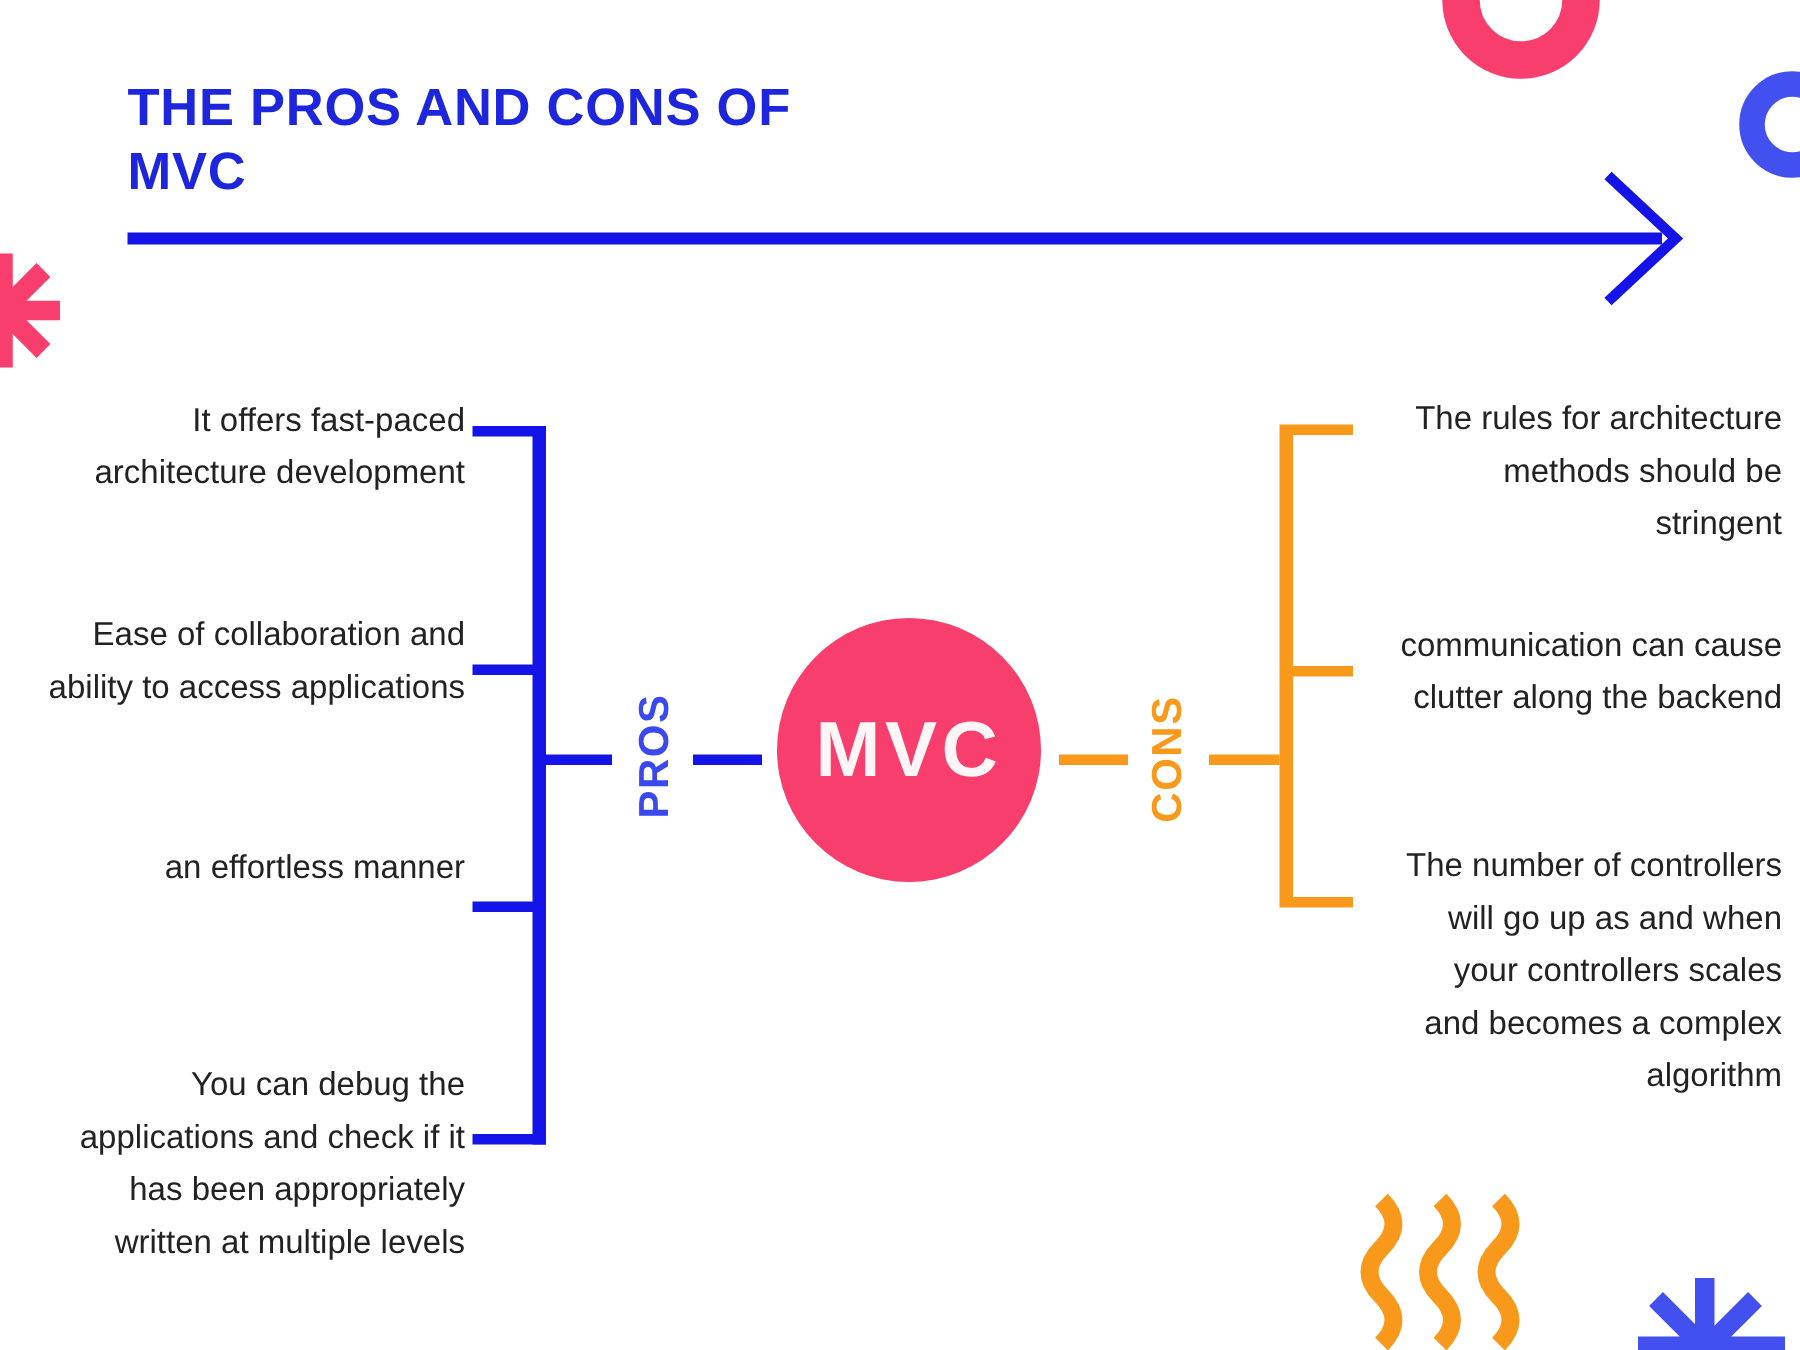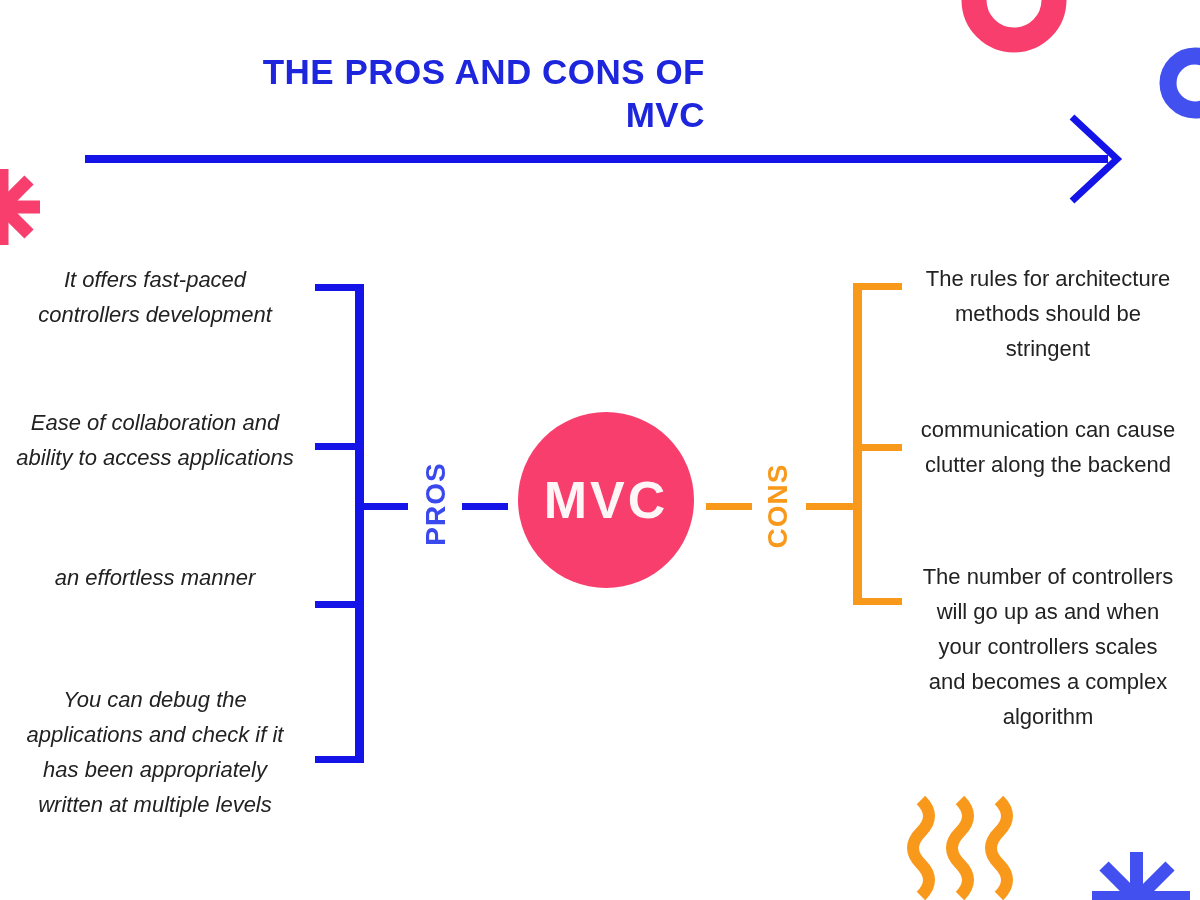--- a/index.html
+++ b/index.html
@@ -17,31 +17,31 @@
     position: absolute;
     left: 85px;
     top: 50px;
     width: 620px;
     font-size: 35px;
     font-weight: bold;
     letter-spacing: 0.5px;
     line-height: 43px;
     color: #1D26DC;
   }
-  .title div { white-space: nowrap; text-align: right; }
+  .title div { white-space: nowrap; }
 
   .item {
     position: absolute;
     font-size: 22px;
     line-height: 35px;
     color: #222222;
   }
   .item div { white-space: nowrap; }
-  .pros-item { left: 0; width: 310px; text-align: center; font-style: italic; }
-  .cons-item { left: 908px; width: 280px; text-align: center; }
+  .pros-item { left: 0; width: 310px; text-align: right; }
+  .cons-item { left: 908px; width: 280px; text-align: right; }
 
   .side-label {
     position: absolute;
     width: 120px;
     height: 44px;
     line-height: 44px;
     text-align: center;
     font-size: 28px;
     font-weight: bold;
     letter-spacing: 1px;
@@ -125,30 +125,30 @@
     </g>
   </svg>
 
   <div class="title">
     <div>THE PROS AND CONS OF</div>
     <div>MVC</div>
   </div>
 
   <div class="item pros-item" style="top:262px">
     <div>It offers fast-paced</div>
-    <div>controllers development</div>
+    <div>architecture development</div>
   </div>
   <div class="item pros-item" style="top:405px">
     <div>Ease of collaboration and</div>
     <div>ability to access applications</div>
   </div>
   <div class="item pros-item" style="top:560px">
     <div>an effortless manner</div>
   </div>
-  <div class="item pros-item" style="top:682px">
+  <div class="item pros-item" style="top:705px">
     <div>You can debug the</div>
     <div>applications and check if it</div>
     <div>has been appropriately</div>
     <div>written at multiple levels</div>
   </div>
 
   <div class="item cons-item" style="top:261px">
     <div>The rules for architecture</div>
     <div>methods should be</div>
     <div>stringent</div>

